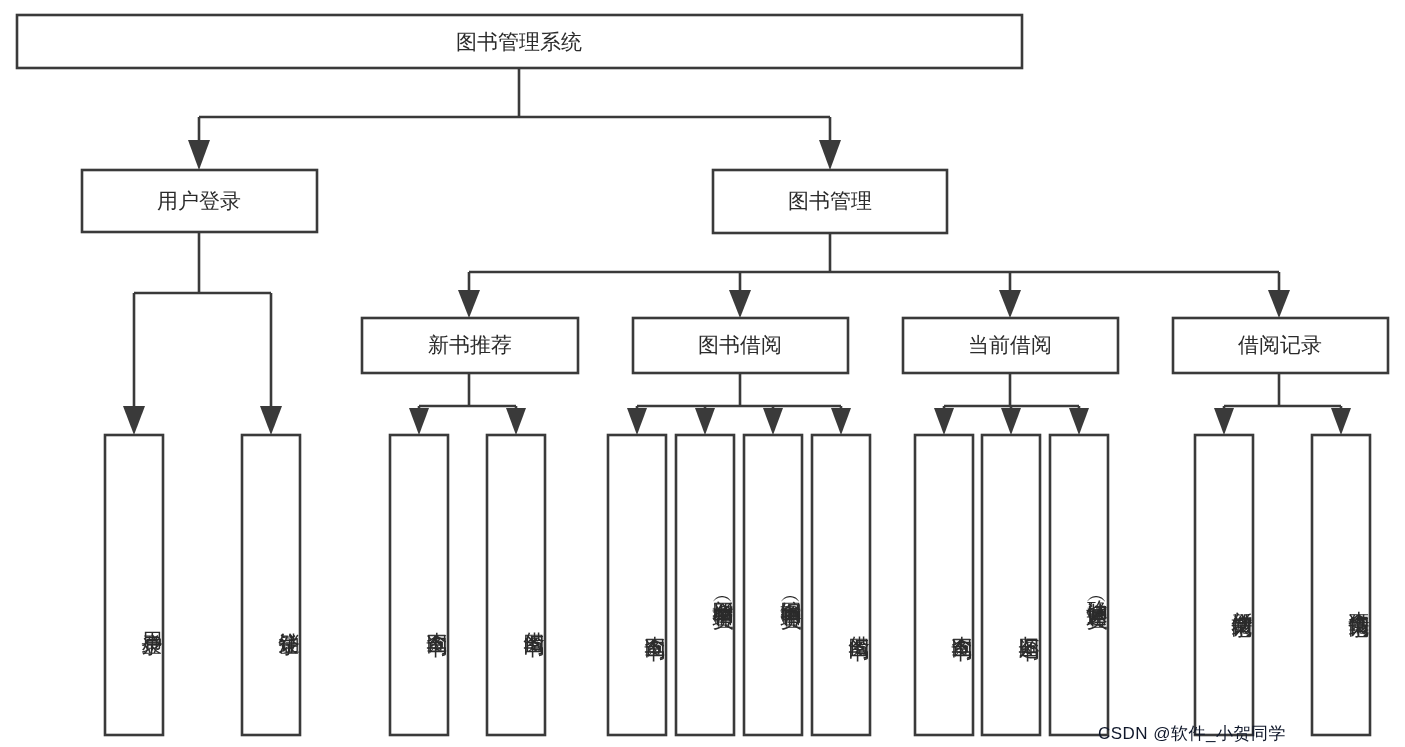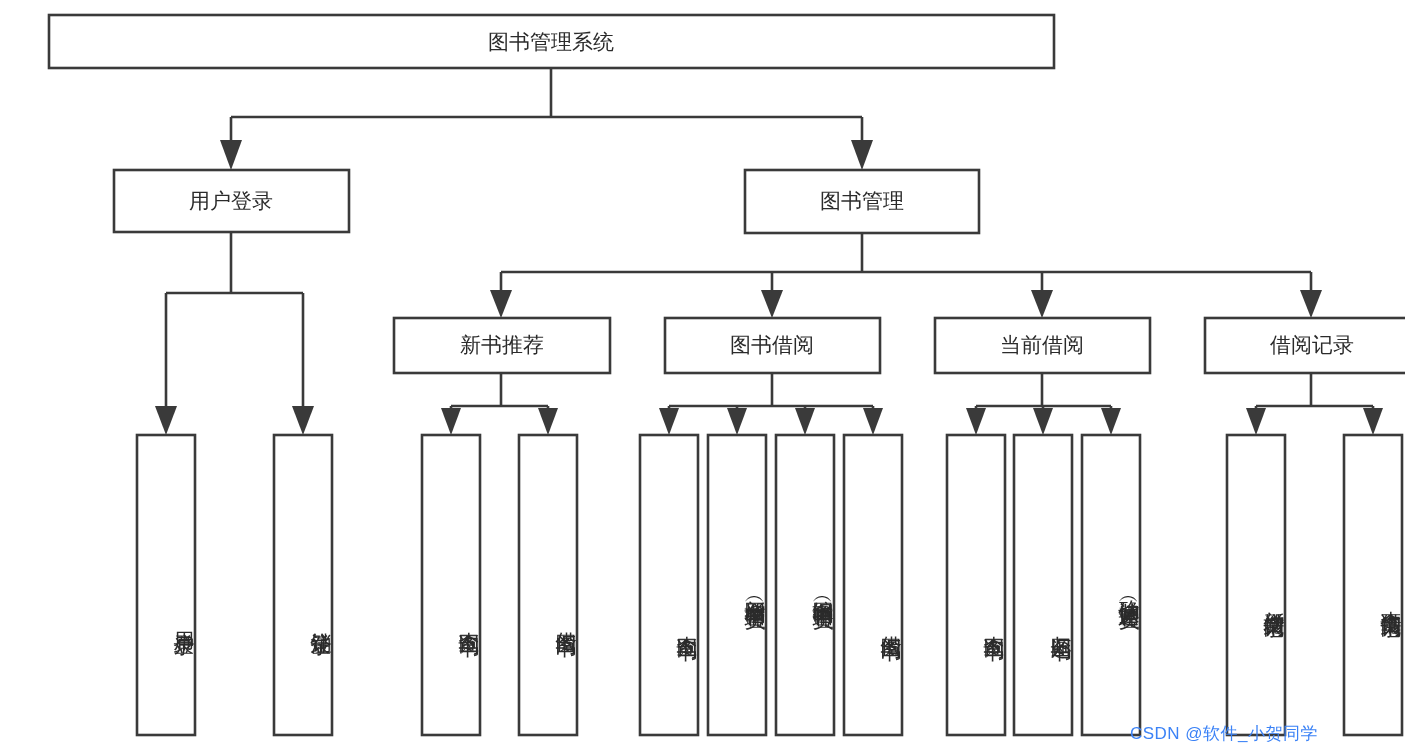--- a/index.html
+++ b/index.html
@@ -11,21 +11,20 @@
     width: 1405px;
     height: 747px;
     overflow: hidden;
     font-family: "Liberation Sans", "DejaVu Sans", sans-serif;
   }
   #diagram-root {
     position: relative;
     width: 1292px;
     height: 747px;
     background: #ffffff;
-    margin-left: 32px;
   }
   svg#tree-svg {
     position: absolute;
     left: 0;
     top: 0;
     width: 1405px;
     height: 747px;
   }
   .node-box {
     fill: #ffffff;
@@ -64,21 +63,21 @@
     justify-content: center;
     pointer-events: none;
     user-select: none;
   }
   .watermark {
     position: absolute;
     right: 6px;
     bottom: 2px;
     font-family: "Liberation Sans", "DejaVu Sans", sans-serif;
     font-size: 17px;
-    color: #3b82f6;
+    color: #0f172a;
     letter-spacing: 0.5px;
     white-space: nowrap;
   }
 </style>
 </head>
 <body>
 
 <div id="diagram-root">
 
   <svg id="tree-svg" viewBox="0 0 1405 747">

